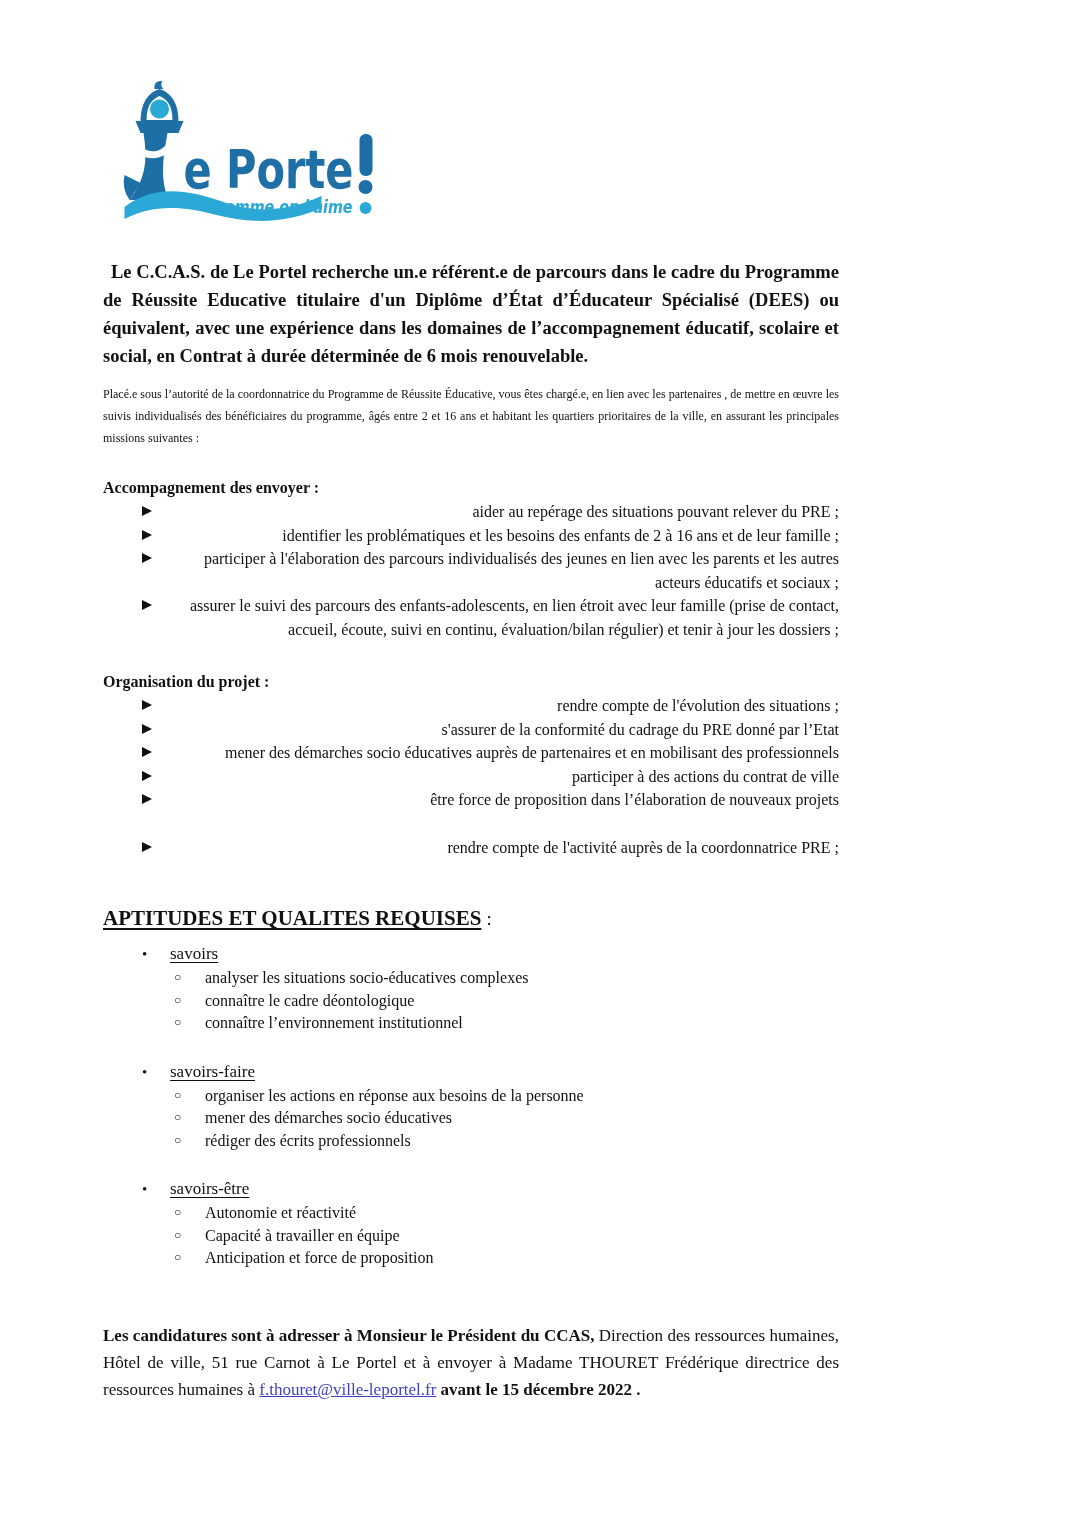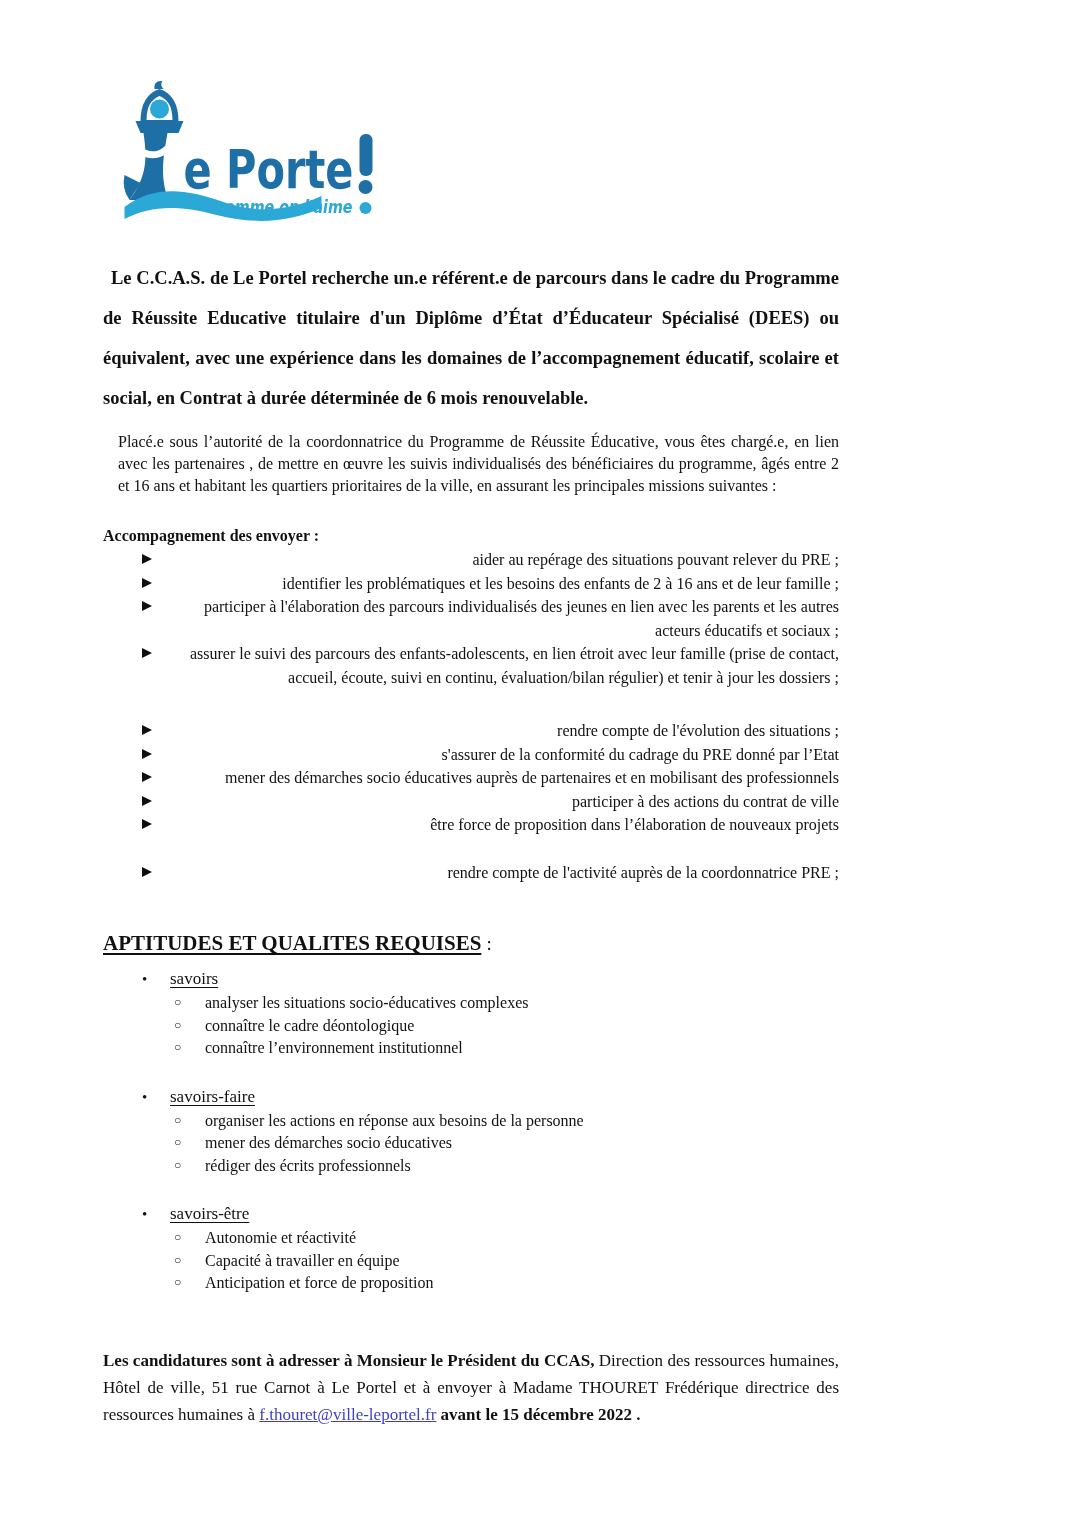--- a/index.html
+++ b/index.html
@@ -11,26 +11,26 @@
     overflow:hidden;
   }
   .page{box-sizing:border-box;width:940px;height:1536px;padding:76px 101px 4px 103px;}
 
   
   .logo{width:268px;height:148px;margin-left:12px;margin-bottom:34px;}
   .logo svg{display:block;width:100%;height:100%;}
 
   
   .intro{
-    font-weight:bold;font-size:18.5px;line-height:40px;
+    font-weight:bold;font-size:18.5px;line-height:28px;
     text-align:justify;text-indent:8px;margin:0 0 13px 0;
   }
   
   .context{
-    font-size:16px;line-height:22px;text-align:justify;margin:0 0 28px 15px;
+    font-size:12px;line-height:22px;text-align:justify;margin:0 0 28px 0;
   }
 
   
   .section-title{font-weight:bold;font-size:16px;line-height:22px;margin:0;}
   .section{margin:0 0 30px 0;}
   ul.arrow-list{list-style:none;margin:1px 0 0 0;padding:0;}
   ul.arrow-list li{
     position:relative;padding-left:67px;font-size:16px;line-height:23.5px;text-align:right;
   }
   ul.arrow-list li.gap-before{margin-top:24px;}
@@ -101,20 +101,21 @@
     <p class="section-title">Accompagnement des envoyer :</p>
     <ul class="arrow-list">
       <li><span class="arrow-glyph"></span><span>aider au repérage des situations pouvant relever du PRE ;</span></li>
       <li><span class="arrow-glyph"></span><span>identifier les problématiques et les besoins des enfants de 2 à 16 ans et de leur famille ;</span></li>
       <li><span class="arrow-glyph"></span><span>participer à l'élaboration des parcours individualisés des jeunes en lien avec les parents et les autres acteurs éducatifs et sociaux ;</span></li>
       <li><span class="arrow-glyph"></span><span>assurer le suivi des parcours des enfants-adolescents, en lien étroit avec leur famille (prise de contact, accueil, écoute, suivi en continu, évaluation/bilan régulier) et tenir à jour les dossiers ;</span></li>
     </ul>
   </div>
 
   <div class="section">
+    <p class="section-title">Organisation du projet :</p>
     <ul class="arrow-list">
       <li><span class="arrow-glyph"></span><span>rendre compte de l'évolution des situations ;</span></li>
       <li><span class="arrow-glyph"></span><span>s'assurer de la conformité du cadrage du PRE donné par l’Etat</span></li>
       <li><span class="arrow-glyph"></span><span>mener des démarches socio éducatives auprès de partenaires et en mobilisant des professionnels</span></li>
       <li><span class="arrow-glyph"></span><span>participer à des actions du contrat de ville</span></li>
       <li><span class="arrow-glyph"></span><span>être force de proposition dans l’élaboration de nouveaux projets</span></li>
       <li class="gap-before"><span class="arrow-glyph"></span><span>rendre compte de l'activité auprès de la coordonnatrice PRE ;</span></li>
     </ul>
   </div>
 

